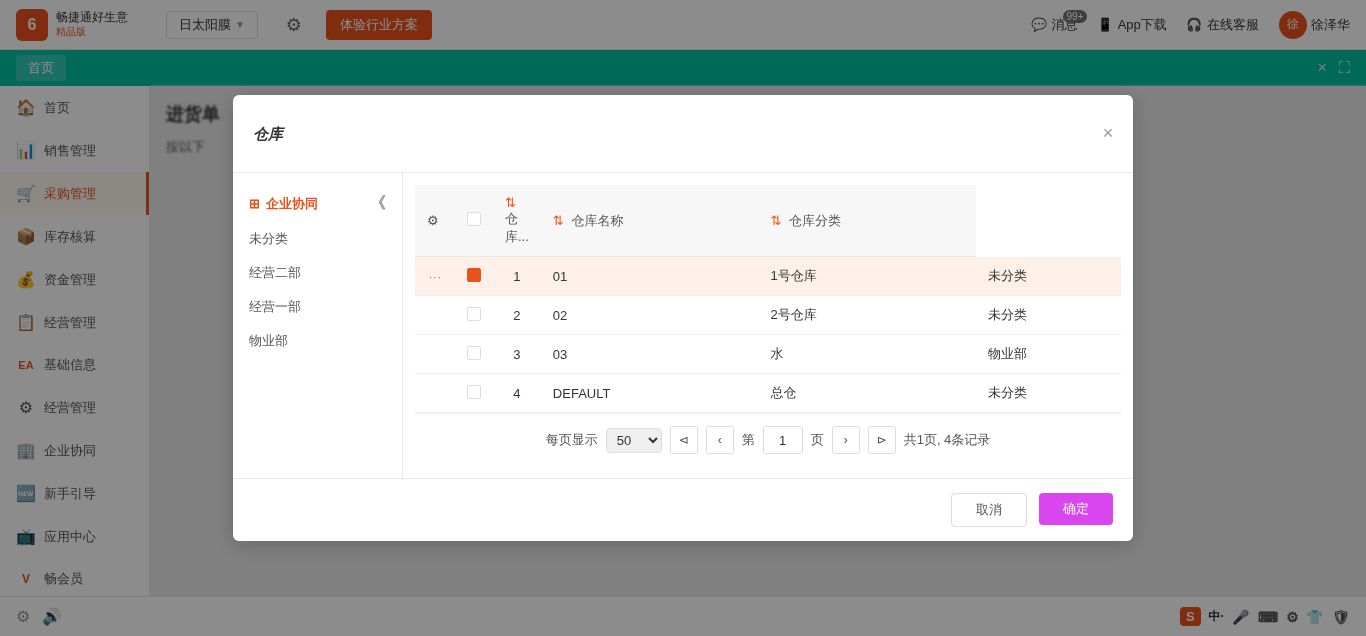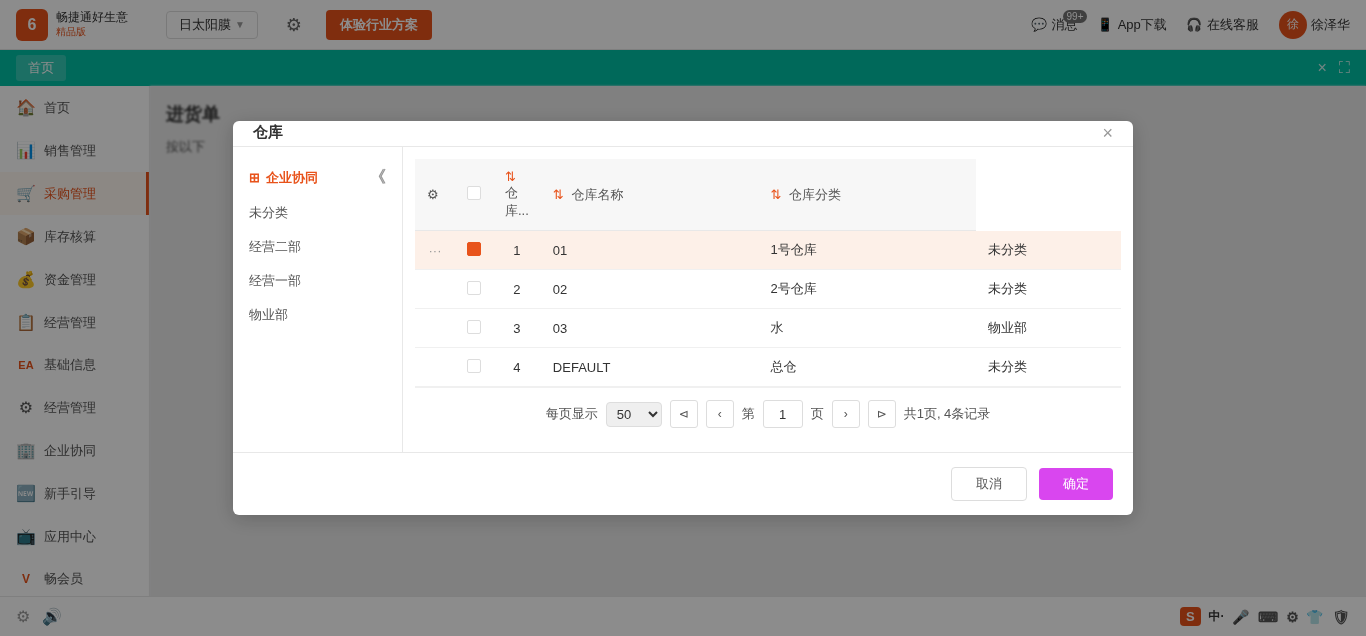--- a/index.html
+++ b/index.html
@@ -39,21 +39,21 @@
     .header-actions {
       display: flex; align-items: center; gap: 16px;
       margin-left: 20px;
     }
     .gear-btn {
       width: 32px; height: 32px; display: flex; align-items: center; justify-content: center;
       cursor: pointer; color: #666; font-size: 18px;
     }
     .trial-btn {
       background: #e8531b; color: #fff; border: none;
-      padding: 6px 14px; border-radius: 4px; cursor: pointer; font-size: 13px; font-weight: bold;
+      padding: 6px 14px; border-radius: 4px; cursor: pointer; font-size: 13px;
     }
     .header-right {
       margin-left: auto;
       display: flex; align-items: center; gap: 20px;
     }
     .header-right-item {
       display: flex; align-items: center; gap: 4px;
       color: #333; font-size: 13px; cursor: pointer;
       position: relative;
     }
@@ -125,23 +125,24 @@
     .modal {
       background: #fff;
       border-radius: 6px;
       width: 900px;
       max-height: 580px;
       display: flex;
       flex-direction: column;
       box-shadow: 0 4px 20px rgba(0,0,0,0.2);
     }
     .modal-header {
-      display: flex; align-items: flex-start; justify-content: space-between;
-      padding: 2px 20px;
+      display: flex; align-items: flex-end; justify-content: space-between;
+      padding: 28px 20px;
       border-bottom: 1px solid #e8e8e8;
+      font-style: italic;
     }
     .modal-title { font-size: 15px; font-weight: bold; color: #333; }
     .modal-close { cursor: pointer; color: #999; font-size: 18px; }
     .modal-body { display: flex; flex: 1; overflow: hidden; }
 
     
     .category-panel {
       width: 170px;
       border-right: 1px solid #e8e8e8;
       padding: 12px 0;
@@ -223,21 +224,21 @@
       background: #fff; cursor: pointer; display: flex; align-items: center; justify-content: center;
       color: #555; font-size: 12px;
     }
     .page-input {
       width: 40px; height: 28px; border: 1px solid #ddd; border-radius: 3px;
       text-align: center; font-size: 13px; color: #333;
     }
 
     
     .modal-footer {
-      display: flex; align-items: center; justify-content: flex-end;
+      display: flex; align-items: flex-start; justify-content: flex-end;
       gap: 12px; padding: 14px 20px;
       border-top: 1px solid #e8e8e8;
     }
     .cancel-btn {
       padding: 7px 24px; border: 1px solid #ddd; border-radius: 4px;
       background: #fff; cursor: pointer; font-size: 13px; color: #555;
     }
     .confirm-btn {
       padding: 7px 24px; border: none; border-radius: 4px;
       background: #d946ef; color: #fff; cursor: pointer; font-size: 13px;

